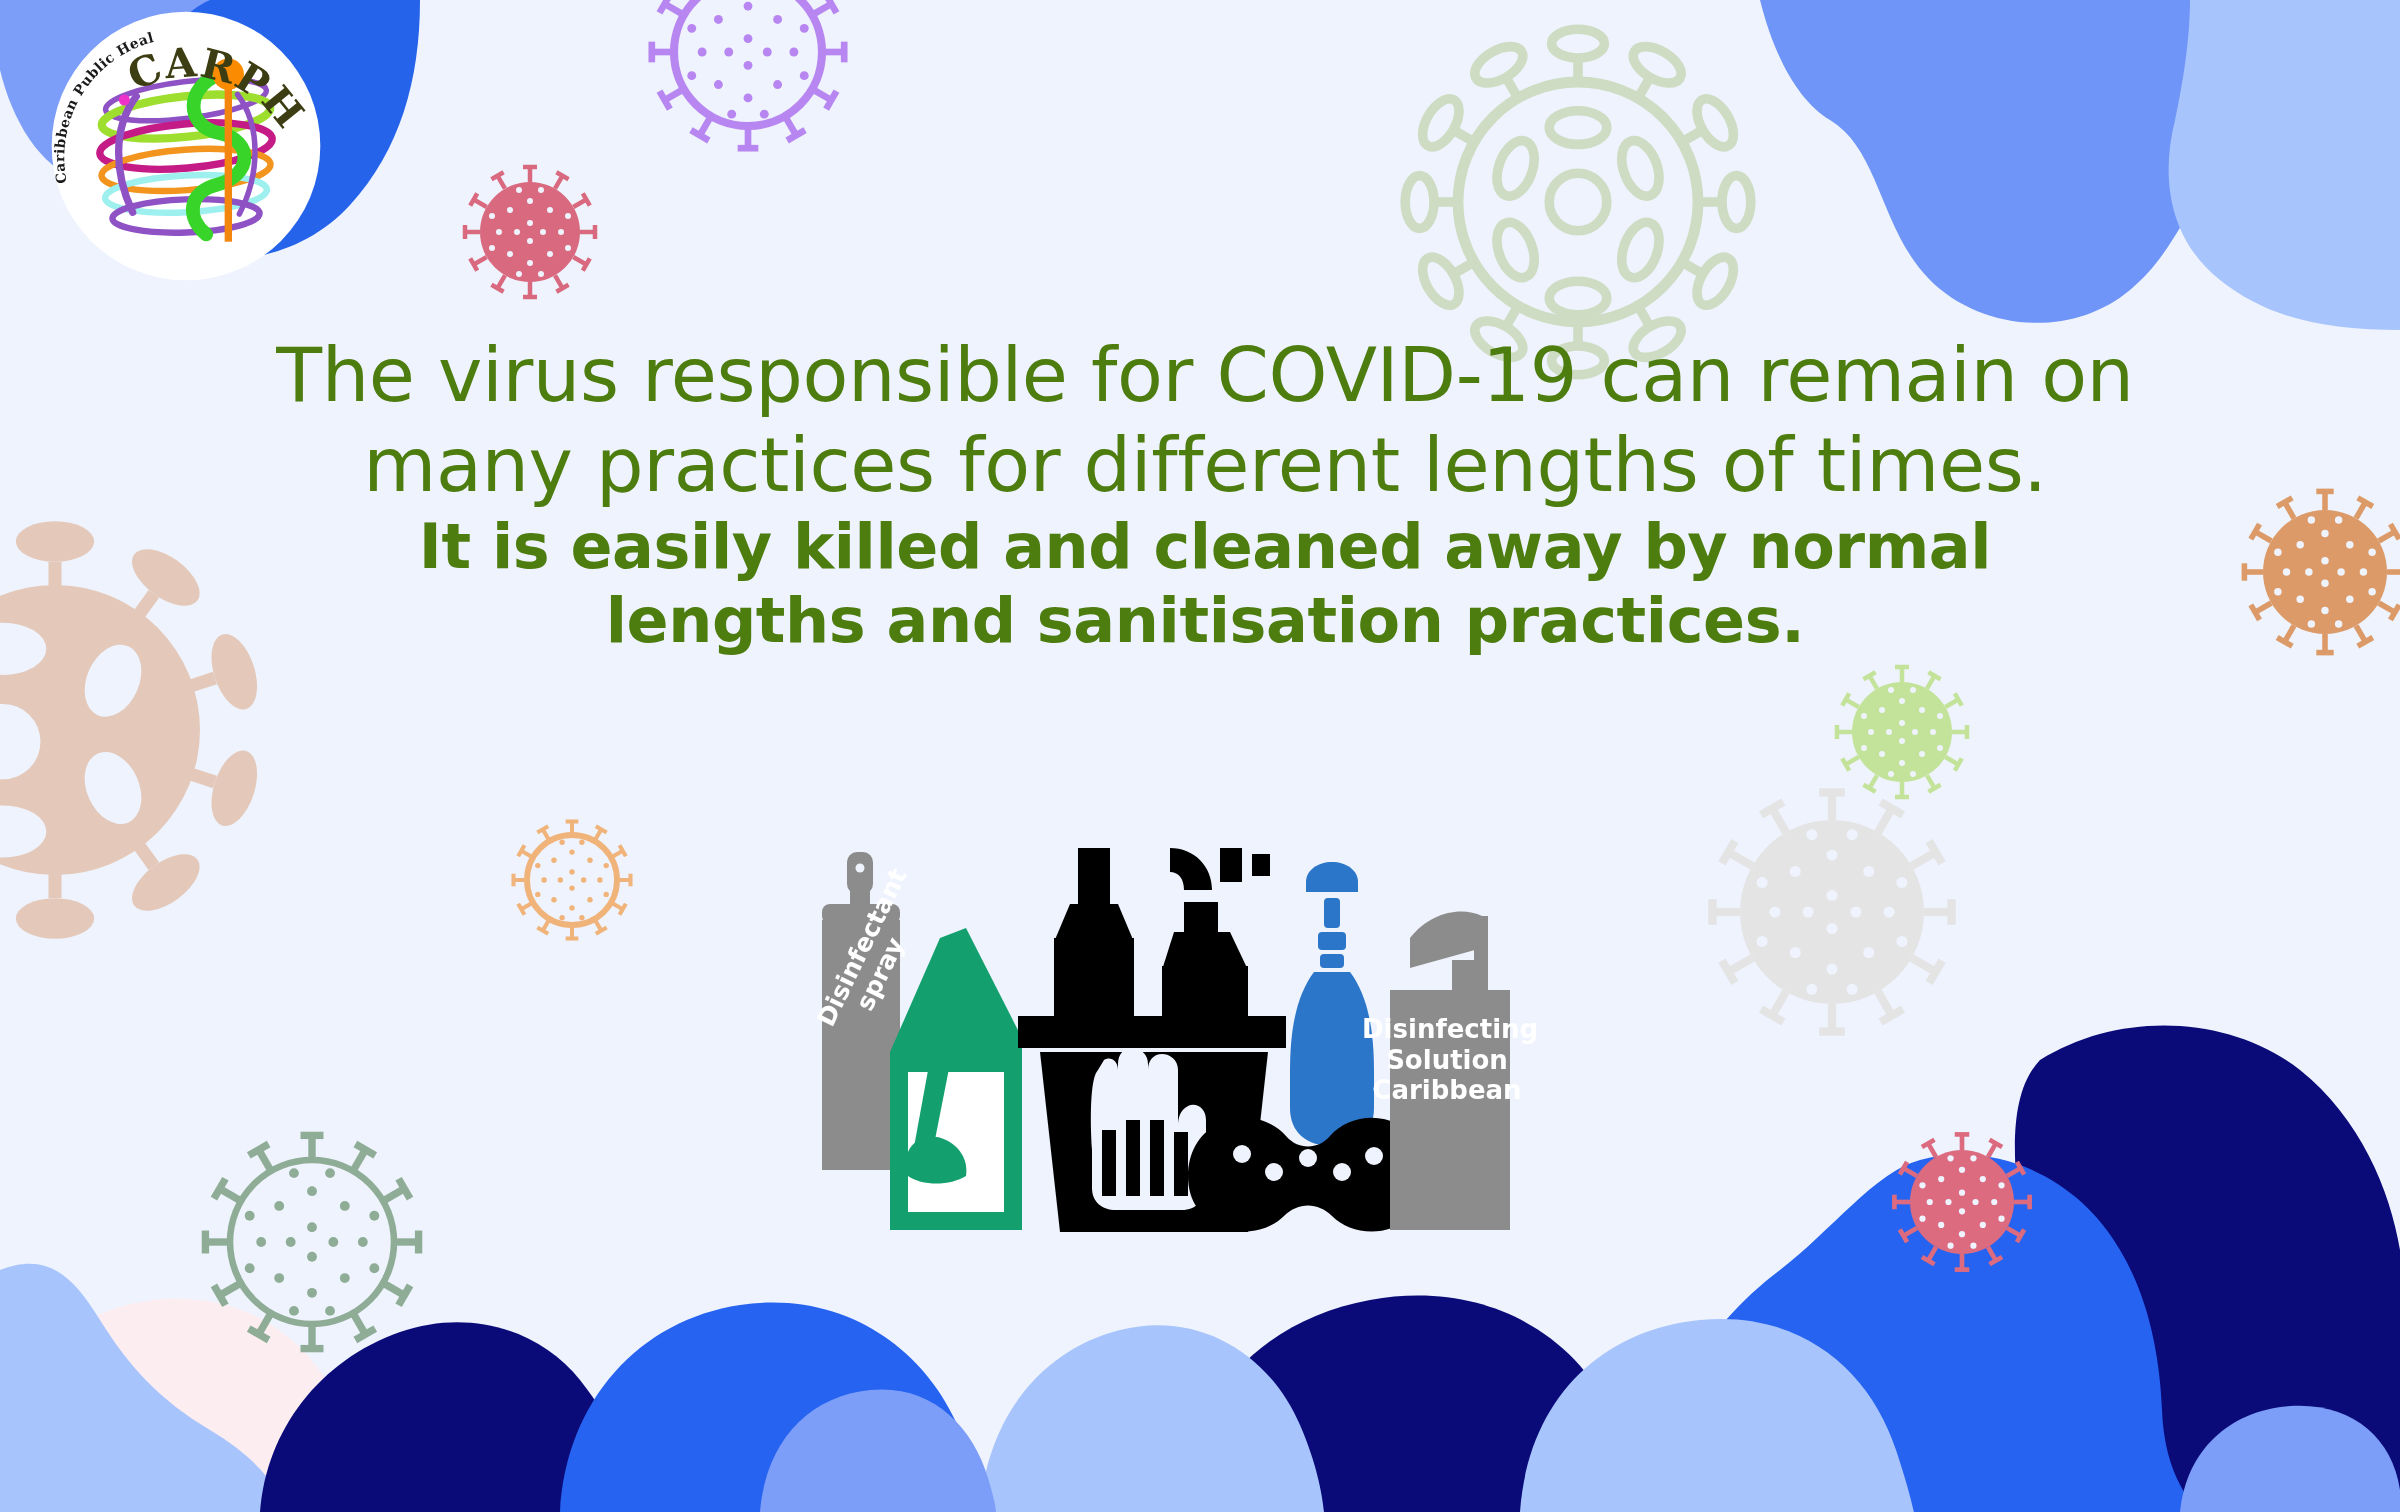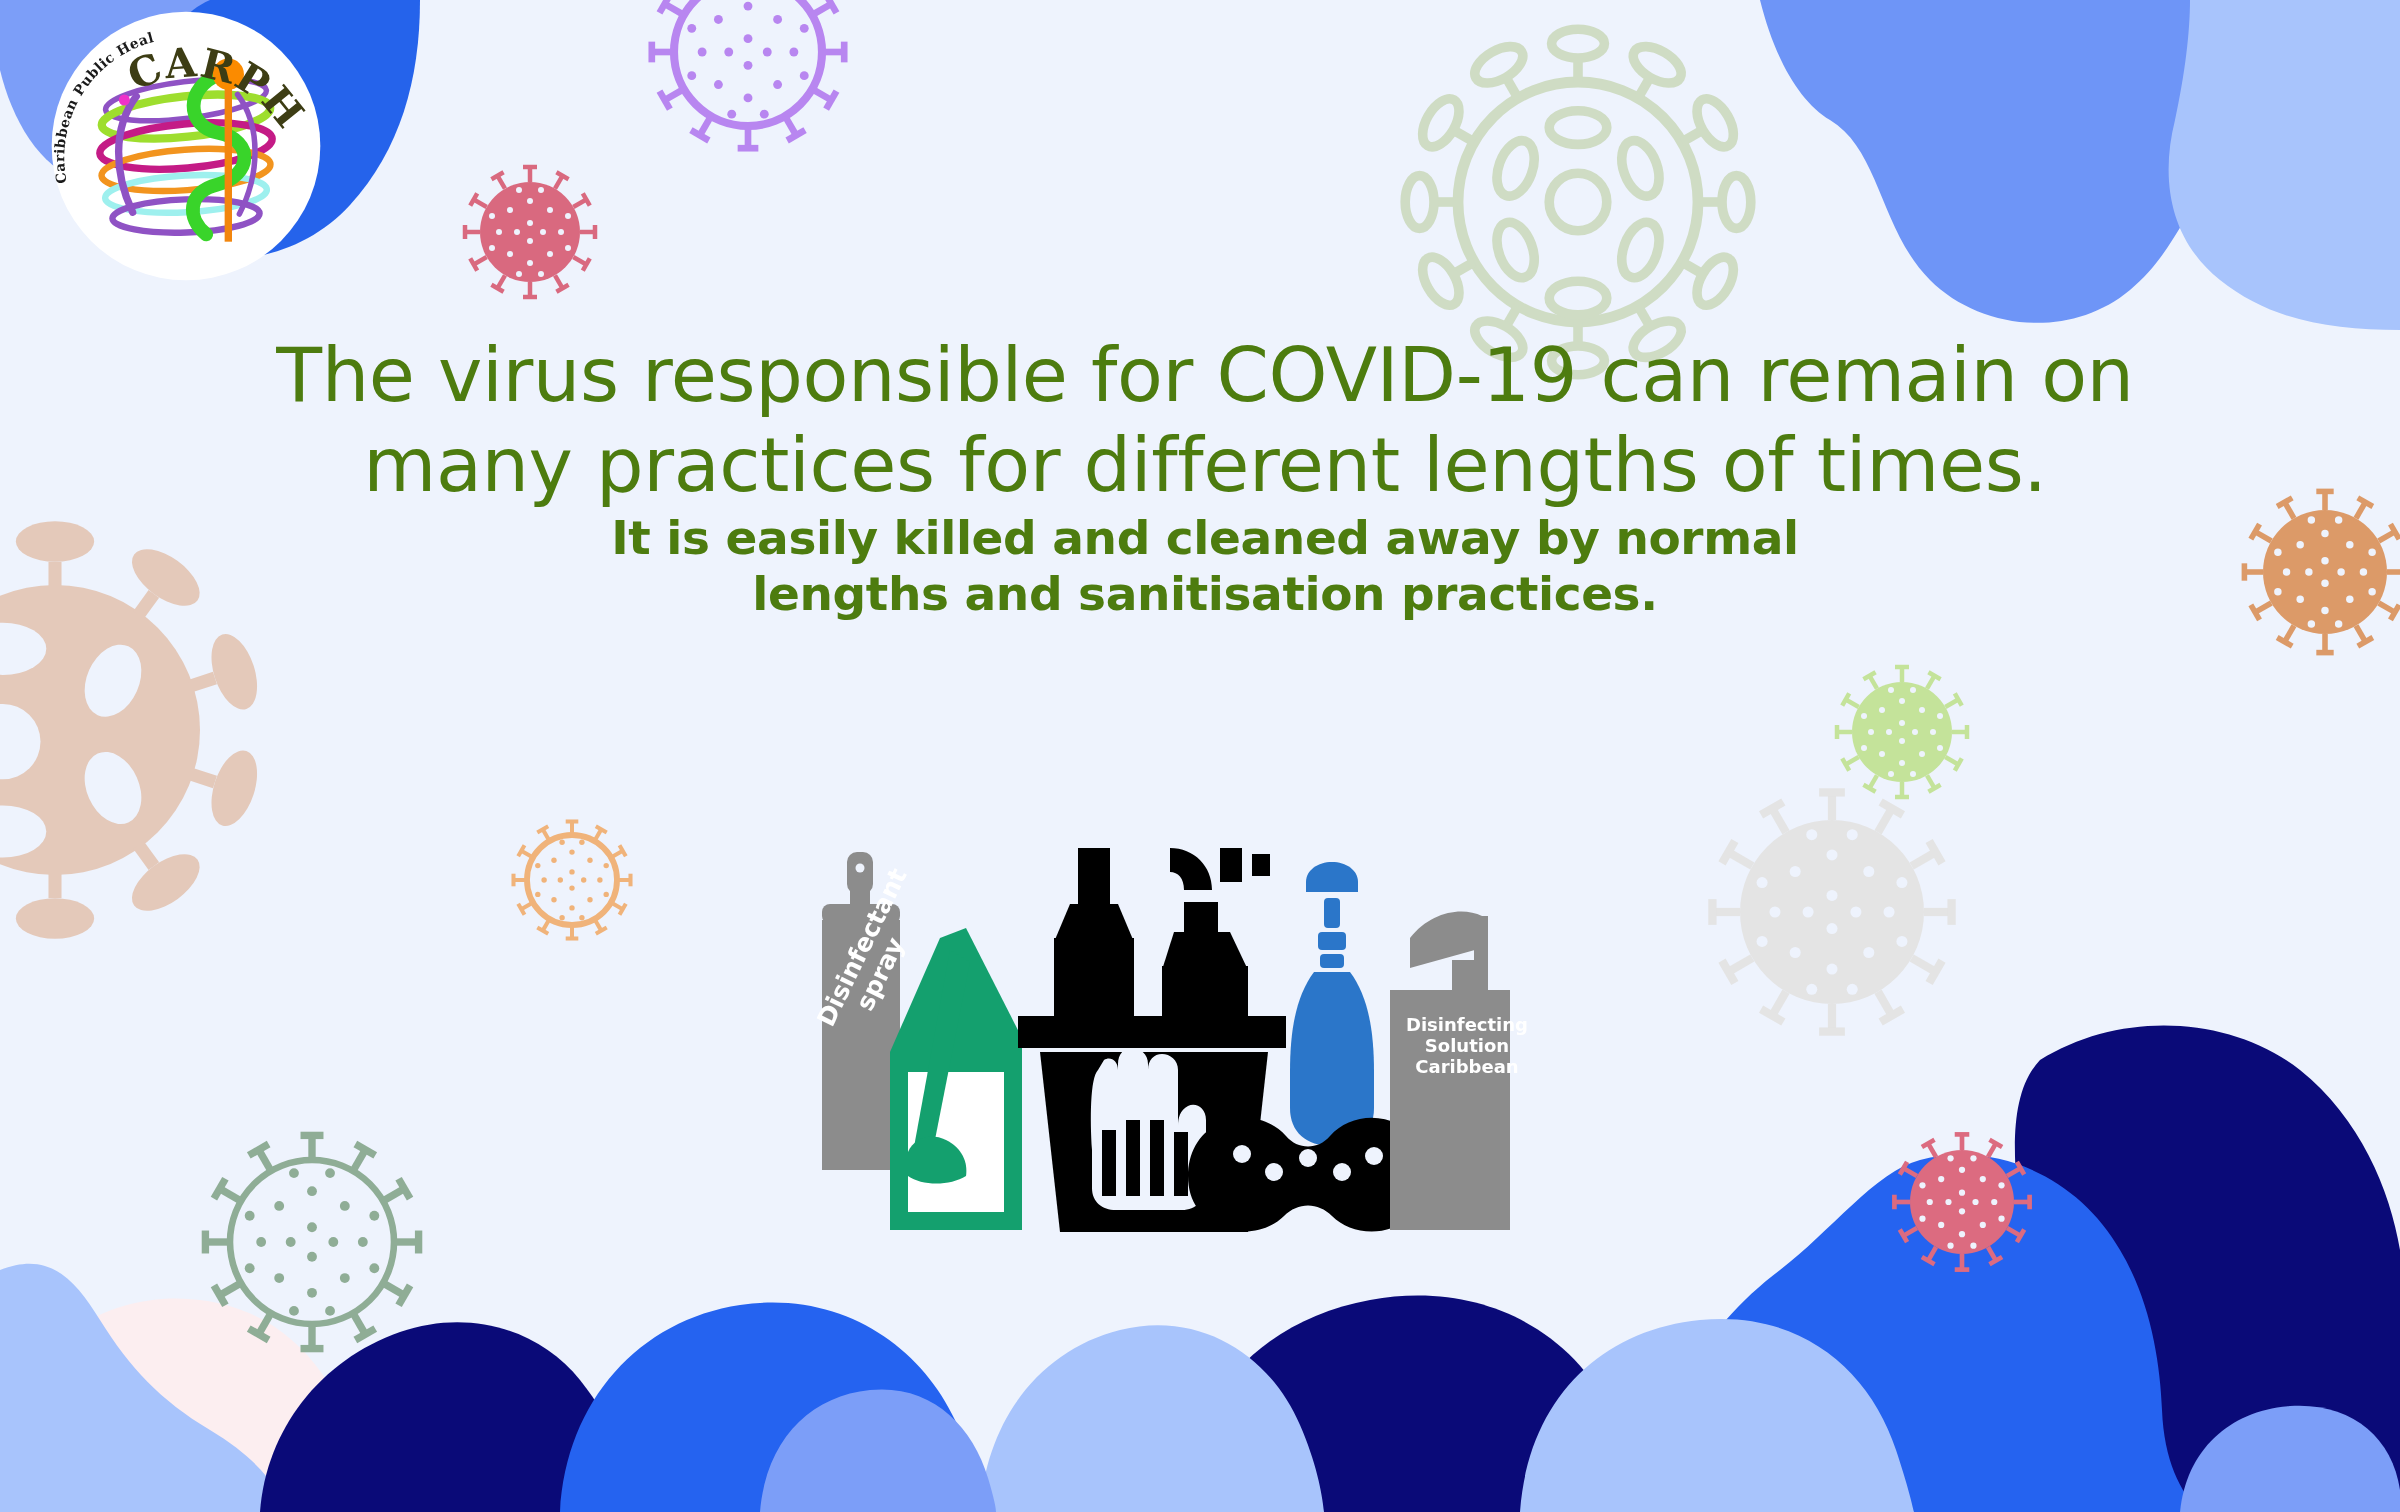--- a/index.html
+++ b/index.html
@@ -43,21 +43,21 @@
     line-height: 1.20;
   }
   #headline .ln {
     display: block;
     font-size: 75px;
     letter-spacing: -0.4px;
     white-space: nowrap;
   }
   #headline .ln.bold {
     font-weight: 700;
-    font-size: 47px;
+    font-size: 62px;
   }
   
   #illustration {
     position: absolute;
     left: 790px;
     top: 820px;
     width: 740px;
     height: 430px;
     z-index: 30;
   }
@@ -72,24 +72,24 @@
   #label-spray {
     left: 8px;
     top: 120px;
     width: 140px;
     font-size: 25px;
     line-height: 1.12;
     transform: rotate(-64deg);
     transform-origin: 50% 50%;
   }
   #label-solution {
-    left: 592px;
+    left: 572px;
     top: 194px;
     width: 170px;
-    font-size: 18px;
+    font-size: 26px;
     line-height: 1.18;
   }
 </style>
 </head>
 <body>
 
 <div id="poster">
 
   <svg class="layer" viewBox="0 0 2400 1512" preserveAspectRatio="none" xmlns="http://www.w3.org/2000/svg">
     <rect x="0" y="0" width="2400" height="1512" fill="#eef3fd"></rect>

